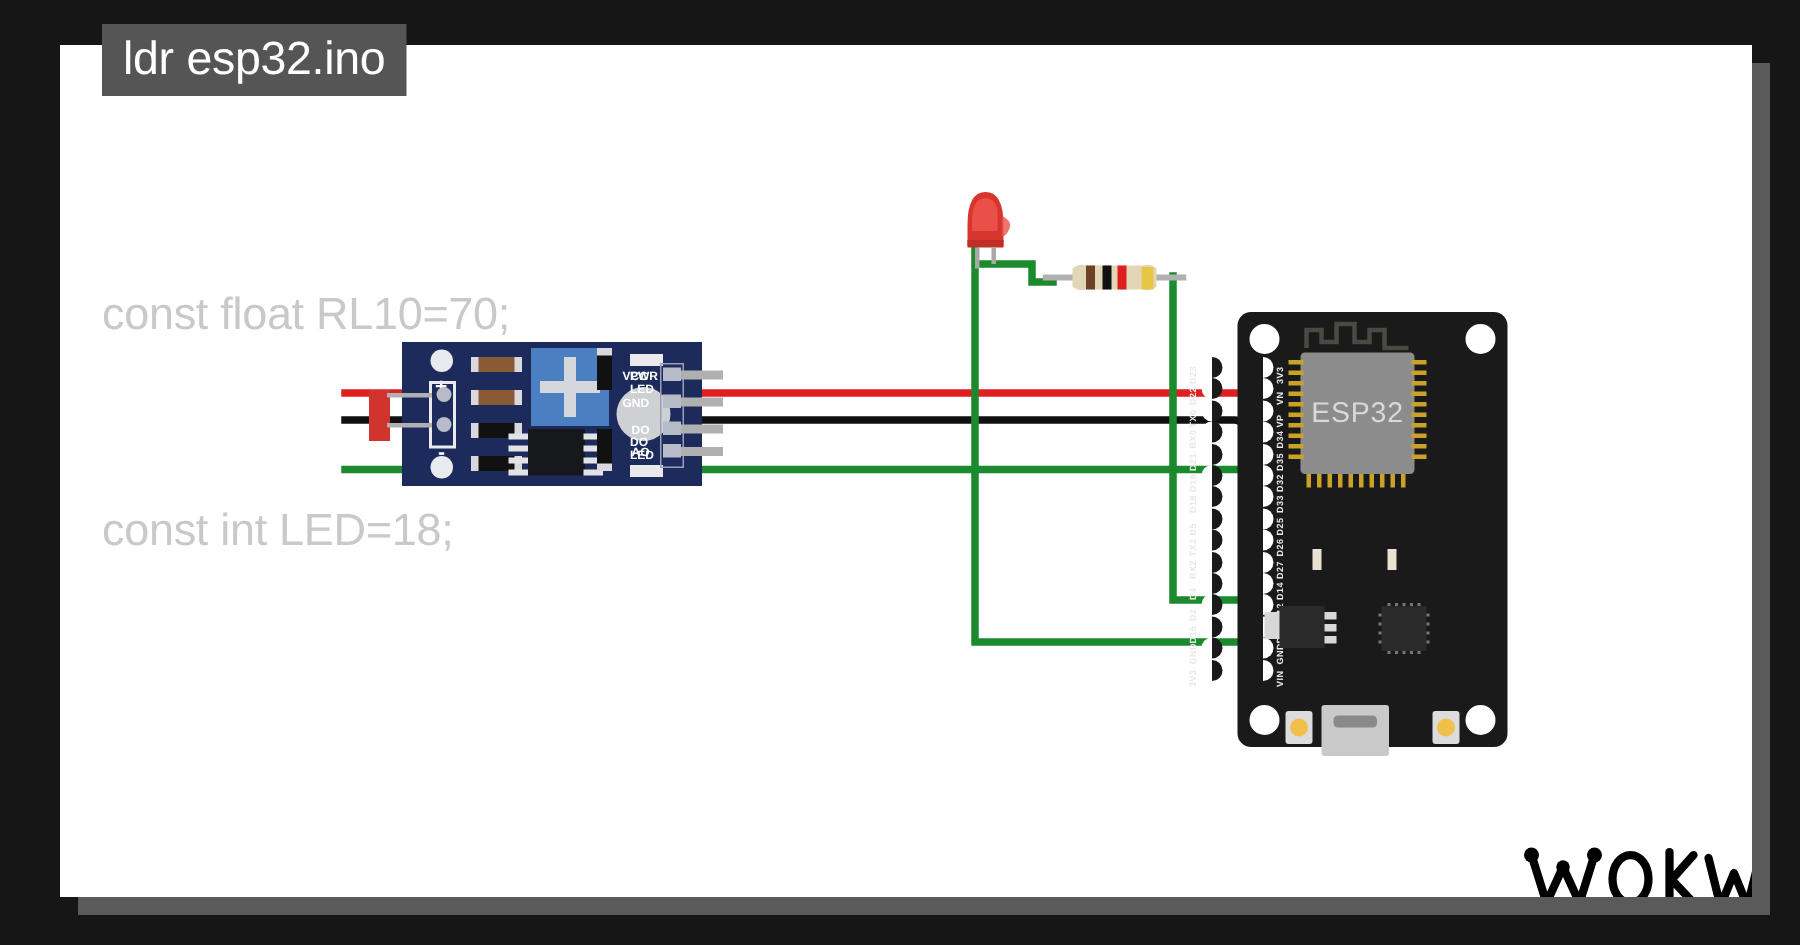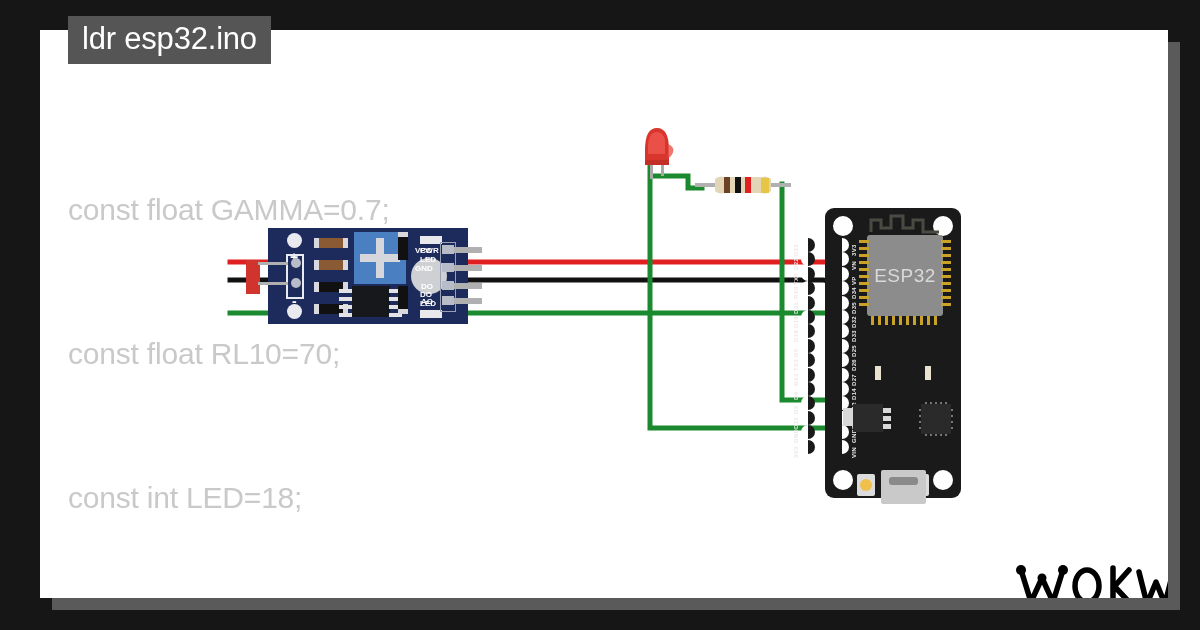--- a/index.html
+++ b/index.html
@@ -106,21 +106,21 @@
 
   
   .led-wrap { position: absolute; left: 598px; top: 94px; z-index: 9; }
 
   
   .res-wrap { position: absolute; left: 655px; top: 140px; z-index: 9; }
 
   
   .esp {
     position: absolute; left: 785px; top: 178px;
-    width: 136px; height: 290px;
+    width: 180px; height: 290px;
     z-index: 10;
   }
   .esp-pcb {
     position: absolute; inset: 0; background: #1a1a1a; border-radius: 9px;
   }
   .esp-hole {
     position: absolute; width: 20px; height: 20px; border-radius: 50%;
     background: #ffffff;
   }
   .esp-chip {
@@ -159,21 +159,20 @@
 </head>
 <body>
 
 <div id="stage">
 
   <div class="panel-shadow"></div>
 
   <div class="panel">
 
     <div class="code">
-      <span class="ln">const float GAMMA=0.7;</span>
       <span class="ln">const float RL10=70;</span>
       <span class="ln">const int LED=18;</span>
       
       
       
       
       
       
       
     </div>

